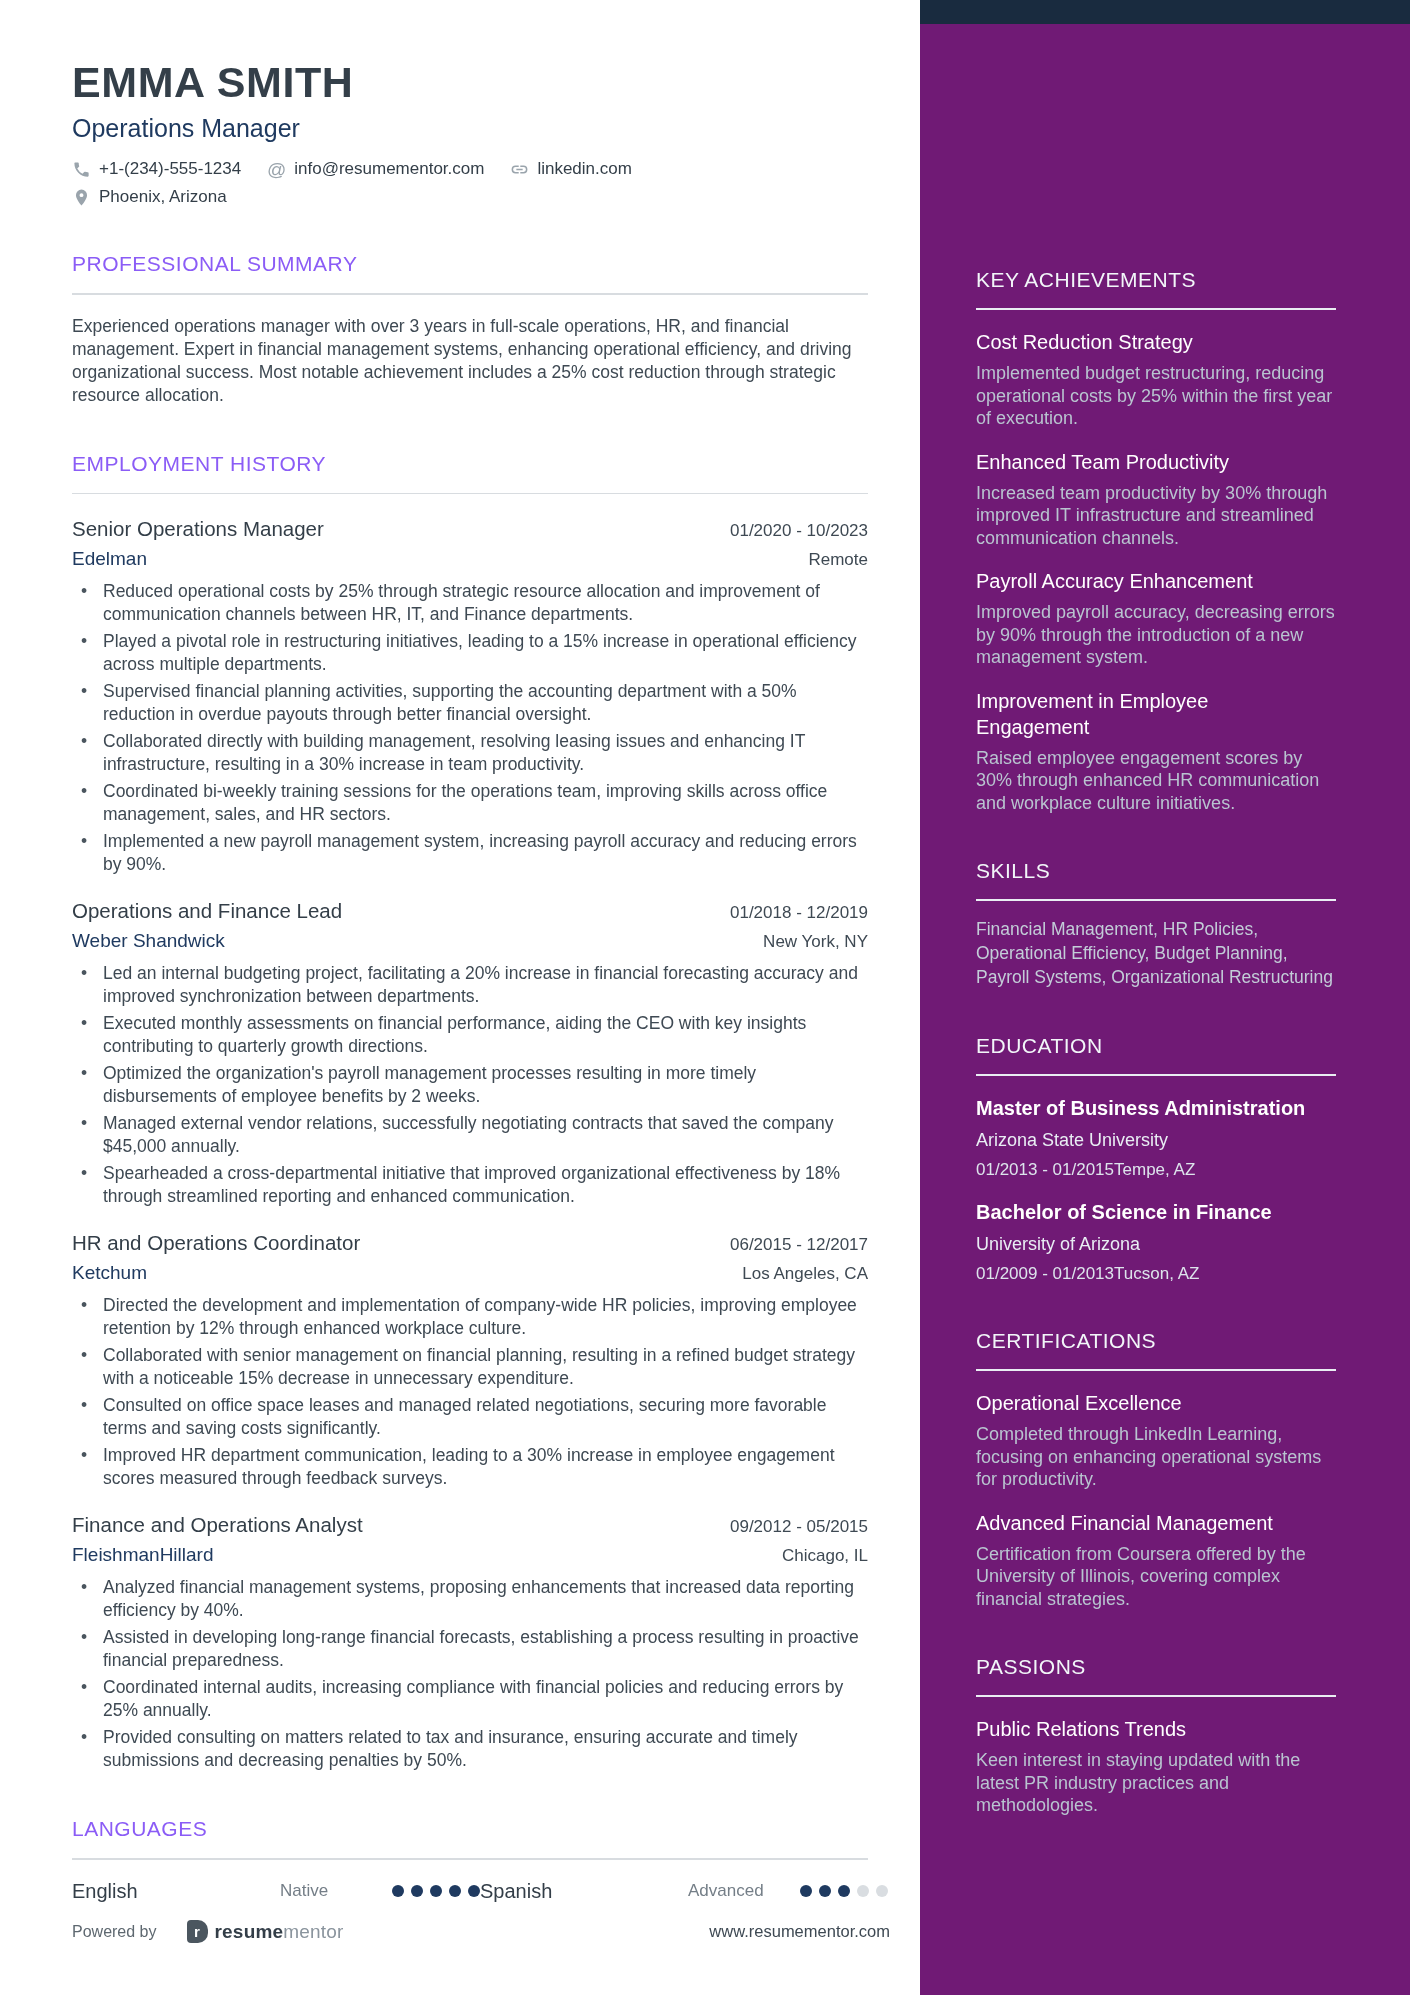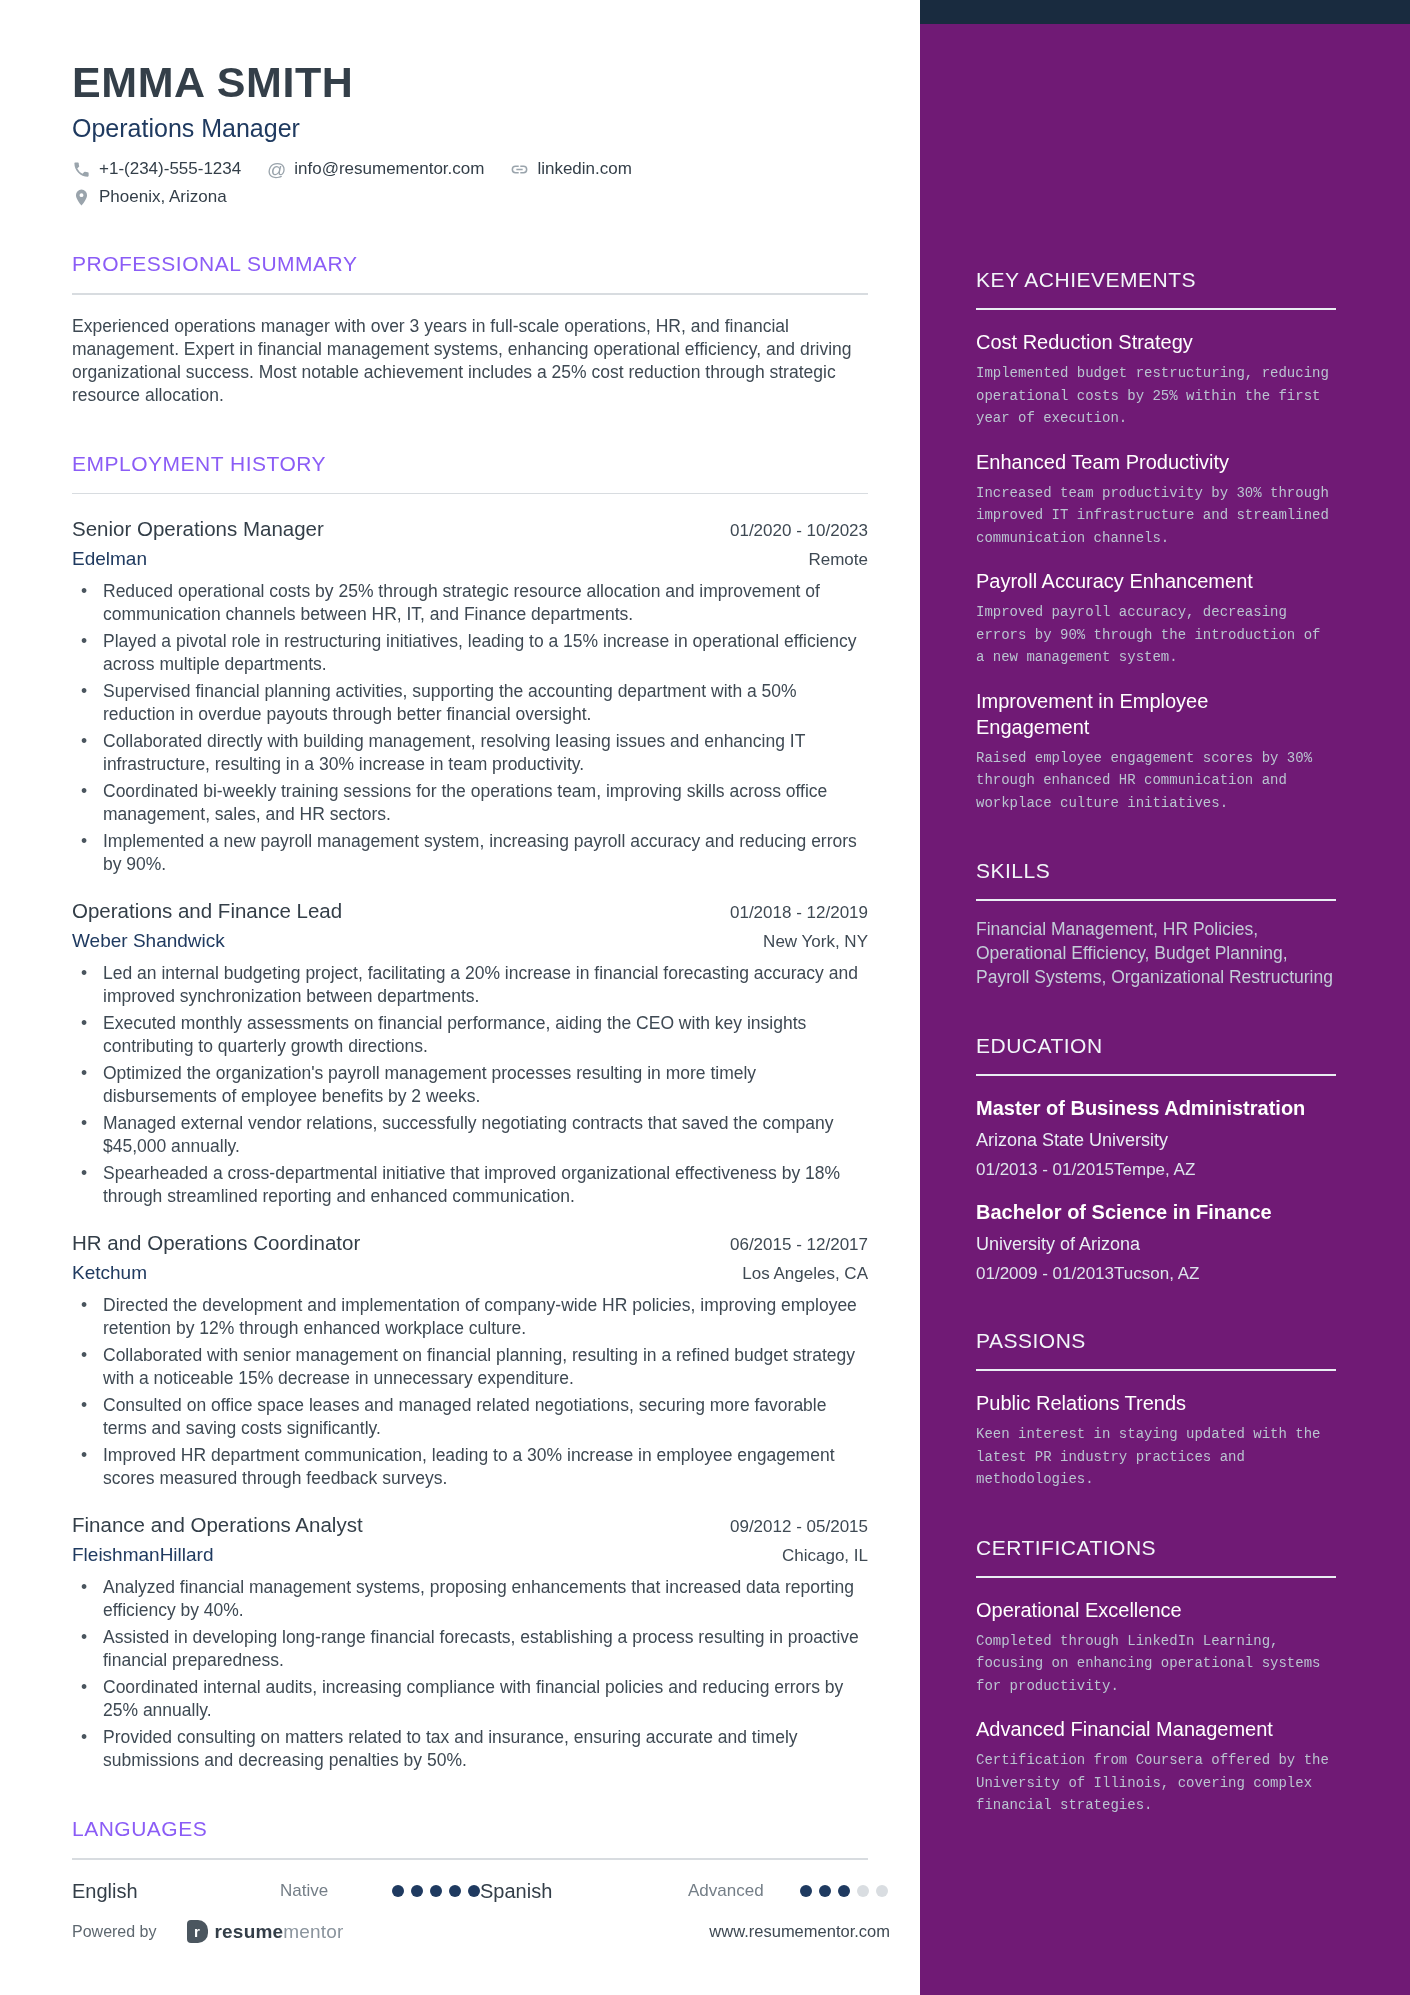--- a/index.html
+++ b/index.html
@@ -81,21 +81,21 @@
 
   
   .right-col { flex:1; height:100%; background:#701a75; }
   .sb-band { height:24px; background:#192B3F; }
   .sb-content { padding:243px 74px 0 56px; }
   .sb-section + .sb-section { margin-top:44px; }
   .sb-header { font-size:21px; line-height:26px; letter-spacing:.5px; color:#F2F6F9; }
   .sb-divider { height:2px; background:#E9EEF3; margin-top:15px; }
   .sb-item { margin-top:19px; }
   .sb-item-title { font-size:20px; line-height:26px; color:#FFFFFF; max-width:332px; }
-  .sb-item-text { margin-top:7px; font-size:14px; line-height:22.5px; color:#B9C4D0;font-family:Liberation Mono, monospace; }
+  .sb-item-text { margin-top:7px; font-size:18px; line-height:22.5px; color:#B9C4D0; }
   .skills-text { margin-top:16px; font-size:17.5px; line-height:24px; color:#C3CDD8; }
   .edu-item { margin-top:19px; }
   .edu-degree { font-size:20px; line-height:26px; font-weight:700; color:#FFFFFF; max-width:332px; }
   .edu-school { margin-top:9px; font-size:18px; color:#E9EEF4; }
   .edu-meta { margin-top:9px; display:flex; justify-content:flex-start; font-size:17px; color:#DDE4EC; }
 </style>
 </head>
 <body>
 
 <div class="page">
@@ -309,36 +309,36 @@
           <div class="edu-degree">Bachelor of Science in Finance</div>
           <div class="edu-school">University of Arizona</div>
           <div class="edu-meta">
             <span>01/2009 - 01/2013</span>
             <span>Tucson, AZ</span>
           </div>
         </div>
       </div>
 
       <div class="sb-section">
+        <div class="sb-header">CERTIFICATIONS</div>
+        <div class="sb-divider"></div>
+        <div class="sb-item">
+          <div class="sb-item-title">Operational Excellence</div>
+          <div class="sb-item-text">Completed through LinkedIn Learning, focusing on enhancing operational systems for productivity.</div>
+        </div>
+        <div class="sb-item">
+          <div class="sb-item-title">Advanced Financial Management</div>
+          <div class="sb-item-text">Certification from Coursera offered by the University of Illinois, covering complex financial strategies.</div>
+        </div>
+      </div>
+
+      <div class="sb-section">
         <div class="sb-header">PASSIONS</div>
         <div class="sb-divider"></div>
         <div class="sb-item">
           <div class="sb-item-title">Public Relations Trends</div>
           <div class="sb-item-text">Keen interest in staying updated with the latest PR industry practices and methodologies.</div>
         </div>
       </div>
 
-      <div class="sb-section">
-        <div class="sb-header">CERTIFICATIONS</div>
-        <div class="sb-divider"></div>
-        <div class="sb-item">
-          <div class="sb-item-title">Operational Excellence</div>
-          <div class="sb-item-text">Completed through LinkedIn Learning, focusing on enhancing operational systems for productivity.</div>
-        </div>
-        <div class="sb-item">
-          <div class="sb-item-title">Advanced Financial Management</div>
-          <div class="sb-item-text">Certification from Coursera offered by the University of Illinois, covering complex financial strategies.</div>
-        </div>
-      </div>
-
     </div>
   </div>
 </div>
 
 </body></html>

